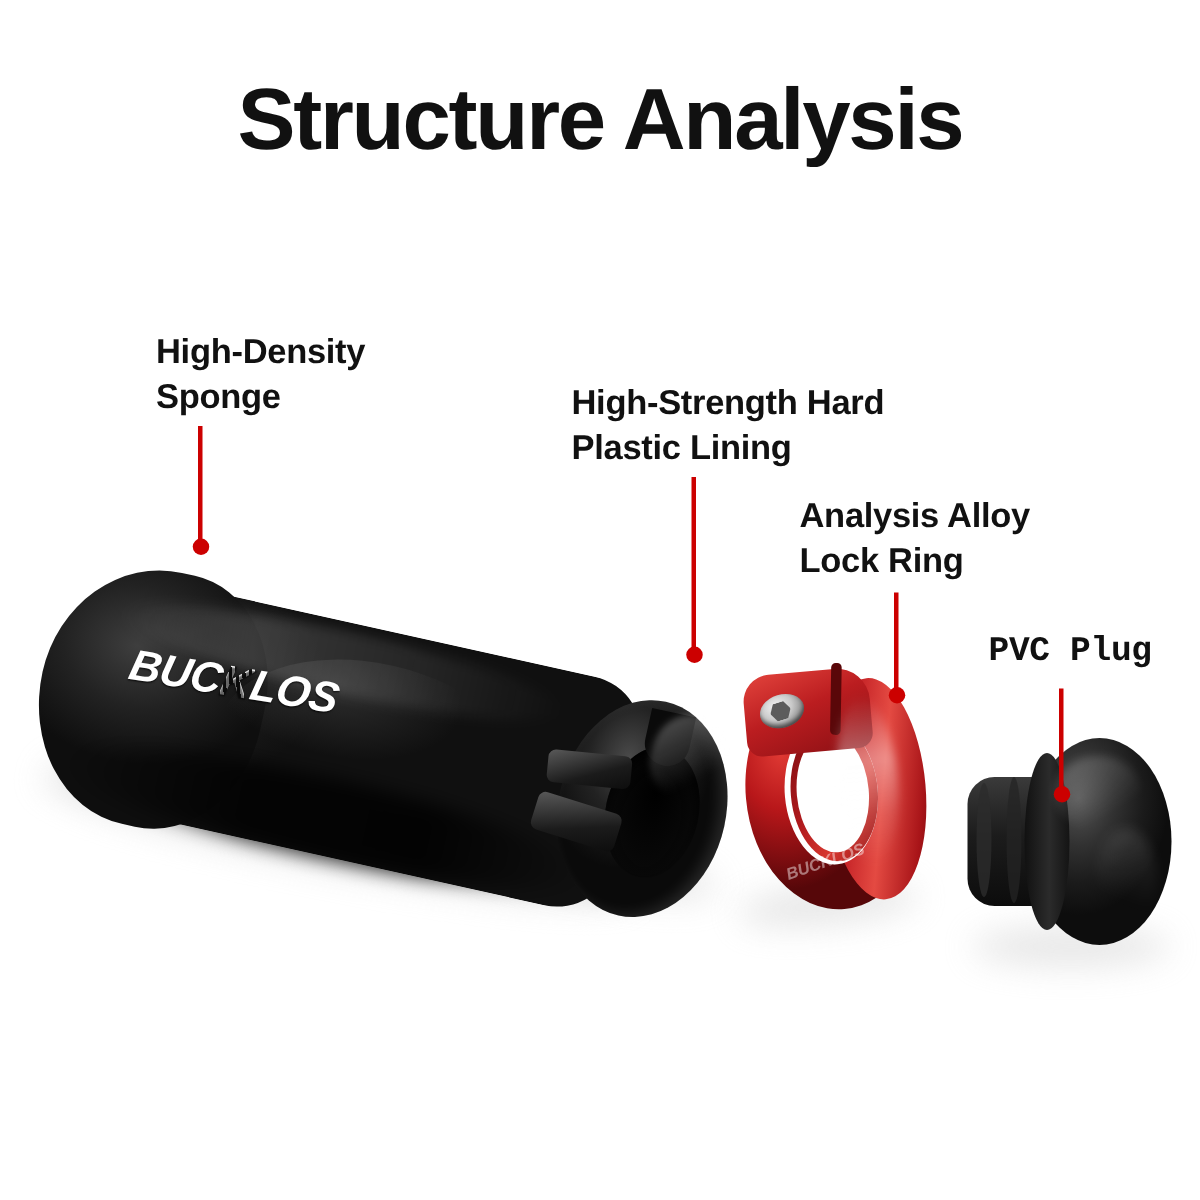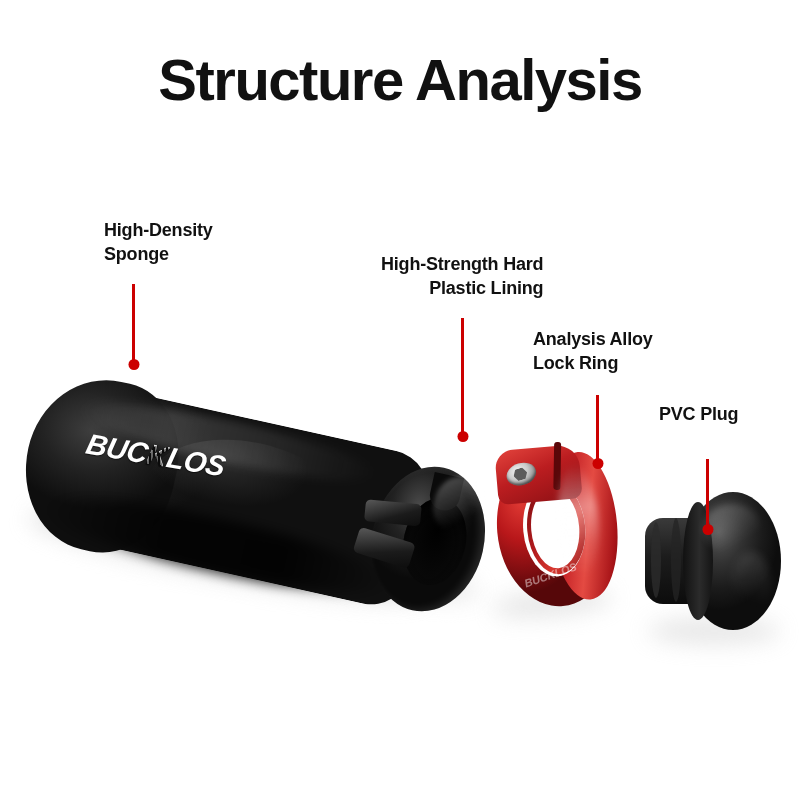--- a/index.html
+++ b/index.html
@@ -20,31 +20,31 @@
     font-weight:700;
     letter-spacing:-1.5px;
     color:#111111;
     line-height:1.05;
     white-space:nowrap;
   }
 
   
   .label{
     position:absolute;
-    font-size:18px;
+    font-size:23px;
     font-weight:700;
     color:#111111;
     line-height:1.32;
     letter-spacing:-0.2px;
     white-space:pre-line;
   }
   #label-sponge{left:104px;top:207px;}
-  #label-lining{left:381px;top:241px;text-align:right;}
+  #label-lining{left:381px;top:241px;}
   #label-ring{left:533px;top:316px;}
-  #label-plug{left:659px;top:391px;}
+  #label-plug{left:659px;top:407px;font-family:Liberation Mono, monospace;}
 
   
   .leader{position:absolute;width:3px;background:#cc0000;}
   .leader .dot{
     position:absolute;left:50%;bottom:-4px;
     width:11px;height:11px;border-radius:50%;
     background:#cc0000;transform:translateX(-50%);
   }
   #leader-sponge{left:132px;top:272px;height:82px;}
   #leader-lining{left:461px;top:306px;height:120px;}

